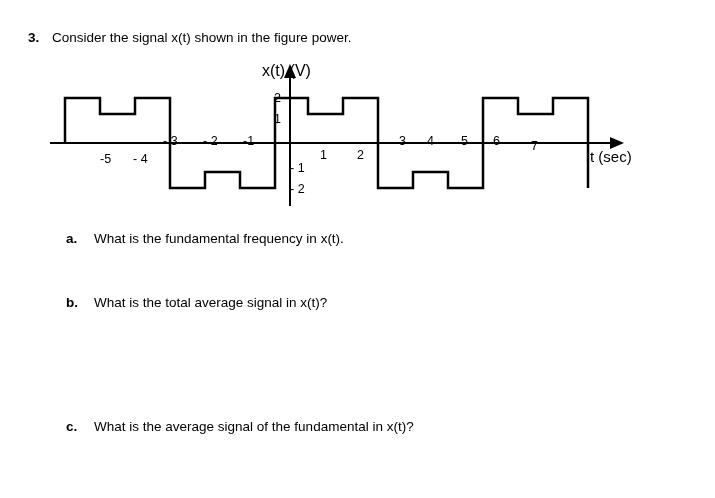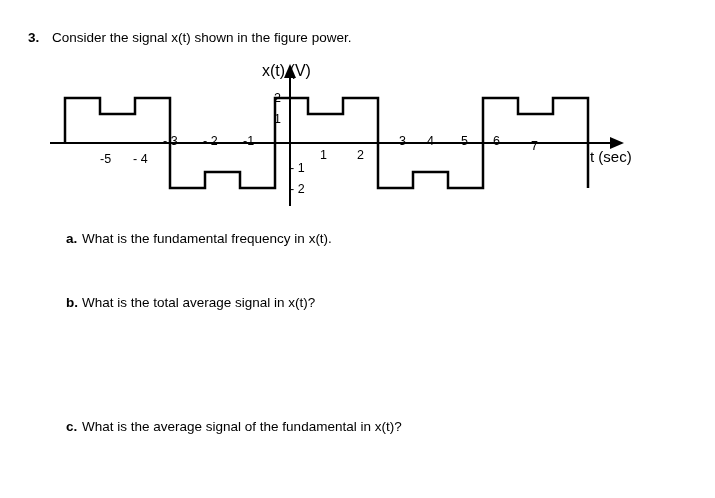--- a/index.html
+++ b/index.html
@@ -61,21 +61,21 @@
     font-size: 13.5px;
   }
   .part .letter {
     position: absolute;
     left: 0;
     top: 0;
     font-weight: bold;
   }
   .part .text {
     position: absolute;
-    left: 16px;
+    left: 28px;
     top: 0;
     white-space: nowrap;
   }
   .part-a { left: 66px; top: 231px; }
   .part-b { left: 66px; top: 295px; }
   .part-c { left: 66px; top: 419px; }
   .tick-label {
     position: absolute;
     font-size: 12.5px;
     white-space: nowrap;

